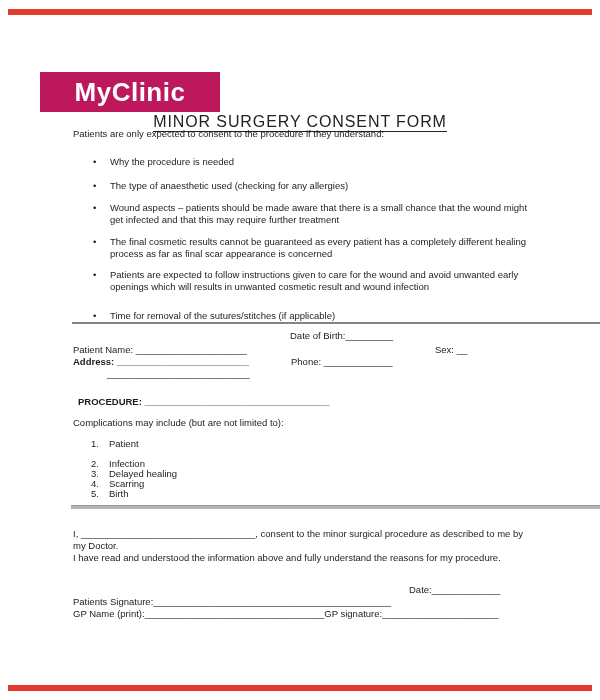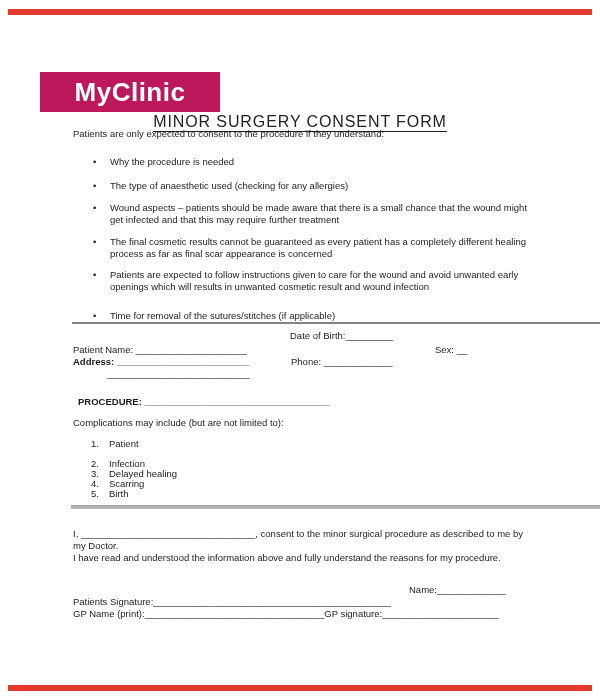--- a/index.html
+++ b/index.html
@@ -110,19 +110,19 @@
   </div>
 
   <div class="divider2" style="top:505px;"></div>
 
   <div class="consent-block">
     <span>I,</span> <span class="blank">_________________________________</span><span>, consent to the minor surgical procedure as described to me by my Doctor.</span>
     <div>I have read and understood the information above and fully understand the reasons for my procedure.</div>
   </div>
 
   <span class="abs" style="left:73px; top:596px;"><span>Patients Signature:</span><span class="blank">_____________________________________________</span></span>
-  <span class="abs" style="left:409px; top:584px;"><span>Name:</span><span class="blank">_____________</span></span>
+  <span class="abs" style="left:409px; top:584px;"><span>Date:</span><span class="blank">_____________</span></span>
 
   <span class="abs" style="left:73px; top:608px;"><span>GP Name (print):</span><span class="blank">__________________________________</span><span>GP signature:</span><span class="blank">______________________</span></span>
 
   <div class="accent-bar bottom"></div>
 
 </div>
 
 </body></html>

